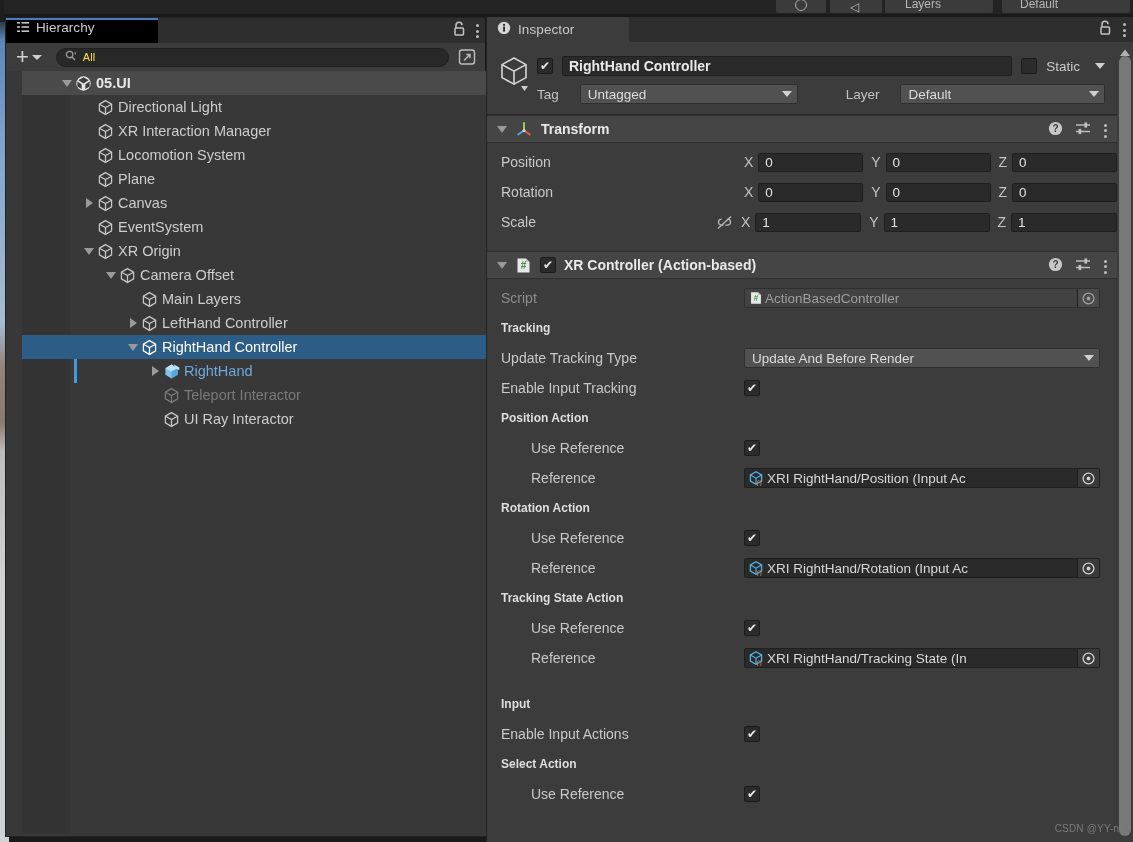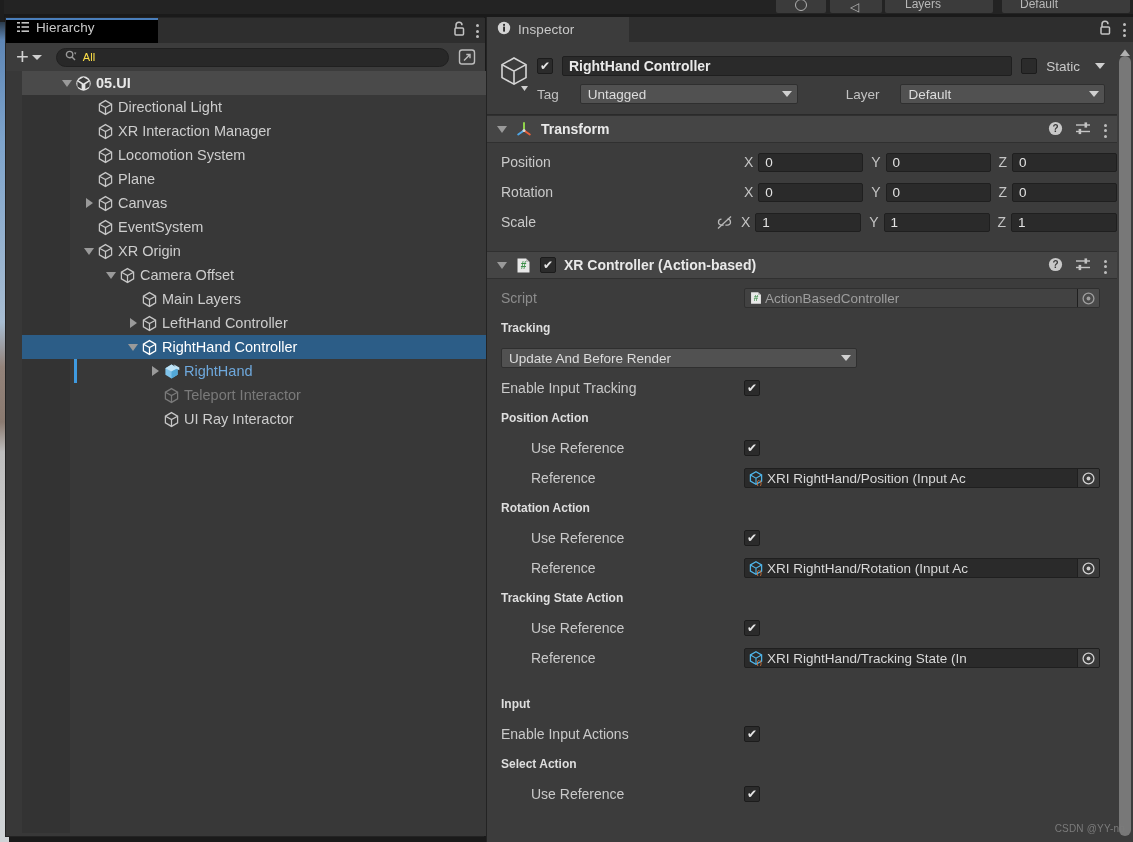--- a/index.html
+++ b/index.html
@@ -623,20 +623,21 @@
                     <circle cx="6.5" cy="6.5" r="5.4" fill="none" stroke="#9e9e9e" stroke-width="1.3"></circle>
                     <circle cx="6.5" cy="6.5" r="1.9" fill="#9e9e9e"></circle>
                   </svg>
                 </span>
               </div>
             </div>
             <div class="prow">
               <span class="section-h">Tracking</span>
             </div>
             <div class="prow">
+              <span class="plabel">Update Tracking Type</span>
               <div class="udropdown" style="width:356px;justify-content:space-between;">
                 <span>Update And Before Render</span>
                 <i class="dd-arrow"></i>
               </div>
             </div>
             <div class="prow">
               <span class="plabel">Enable Input Tracking</span>
               <div class="ucheck on"></div>
             </div>
             <div class="prow">

